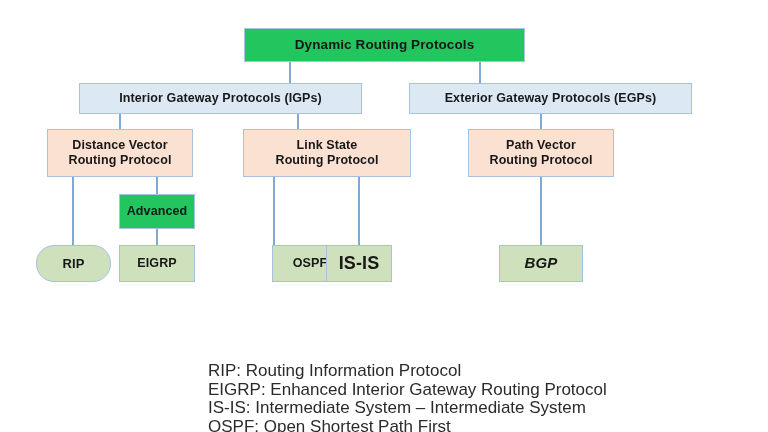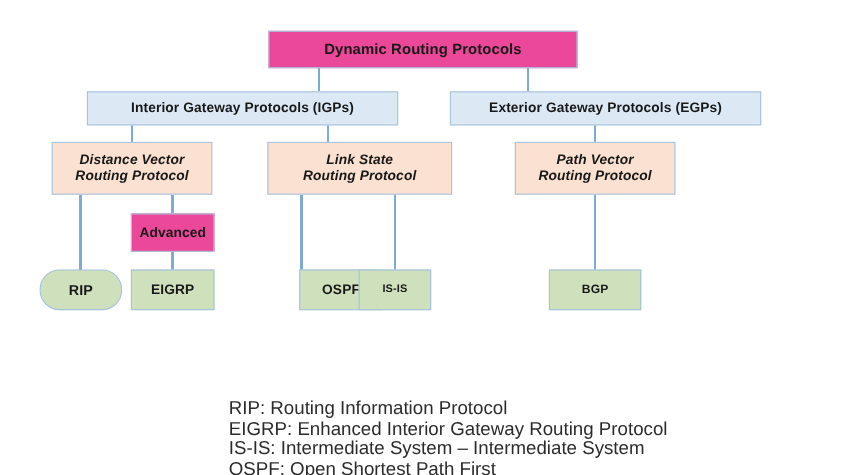--- a/index.html
+++ b/index.html
@@ -40,41 +40,41 @@
     justify-content: center;
     text-align: center;
     font-weight: bold;
     line-height: 1.22;
     letter-spacing: .1px;
     border: 1px solid #9CBCDD;
   }
   .node .lbl { display: block; }
   .node .lbl2 { display: block; }
 
-  .fill-gray  { background: #ec4899; border-color: #A7C3DF; }
+  .fill-gray  { background: #22c55e; border-color: #A7C3DF; }
   .fill-blue  { background: #DCE9F5; border-color: #A7C3DF; }
-  .fill-peach { background: #FAE1D1; border-color: #A7C3DF; font-style: italic; }
+  .fill-peach { background: #FAE1D1; border-color: #A7C3DF; }
   .fill-green { background: #CFE0BC; border-color: #A3C2DE; }
 
   
   #node-root     { left: 244px; top: 28px;  width: 281px; height: 34px; font-size: 13.5px; }
   #node-igp      { left: 79px;  top: 83px;  width: 283px; height: 31px; font-size: 12.5px; }
   #node-egp      { left: 409px; top: 83px;  width: 283px; height: 31px; font-size: 12.5px; }
 
   #node-dv       { left: 47px;  top: 129px; width: 146px; height: 48px; font-size: 12.5px; }
   #node-ls       { left: 243px; top: 129px; width: 168px; height: 48px; font-size: 12.5px; }
   #node-pv       { left: 468px; top: 129px; width: 146px; height: 48px; font-size: 12.5px; }
 
   #node-advanced { left: 119px; top: 194px; width: 76px;  height: 35px; font-size: 12.5px; }
 
   #node-rip      { left: 36px;  top: 245px; width: 75px;  height: 37px; font-size: 13px; border-radius: 18px; }
   #node-eigrp    { left: 119px; top: 245px; width: 76px;  height: 37px; font-size: 12.5px; }
   #node-ospf     { left: 236px; top: 245px; width: 76px;  height: 37px; font-size: 12.5px; margin-left: 36px; }
-  #node-isis     { left: 326px; top: 245px; width: 66px;  height: 37px; font-size: 10px; }
-  #node-bgp      { left: 499px; top: 245px; width: 84px;  height: 37px; font-size: 11px; }
+  #node-isis     { left: 326px; top: 245px; width: 66px;  height: 37px; font-size: 18px; }
+  #node-bgp      { left: 499px; top: 245px; width: 84px;  height: 37px; font-size: 15px; font-style: italic; }
 
   
   #legend {
     position: absolute;
     left: 208px;
     top: 320px;
     font-size: 17px;
     line-height: 18.6px;
     color: #2b2b2b;
     font-weight: normal;

